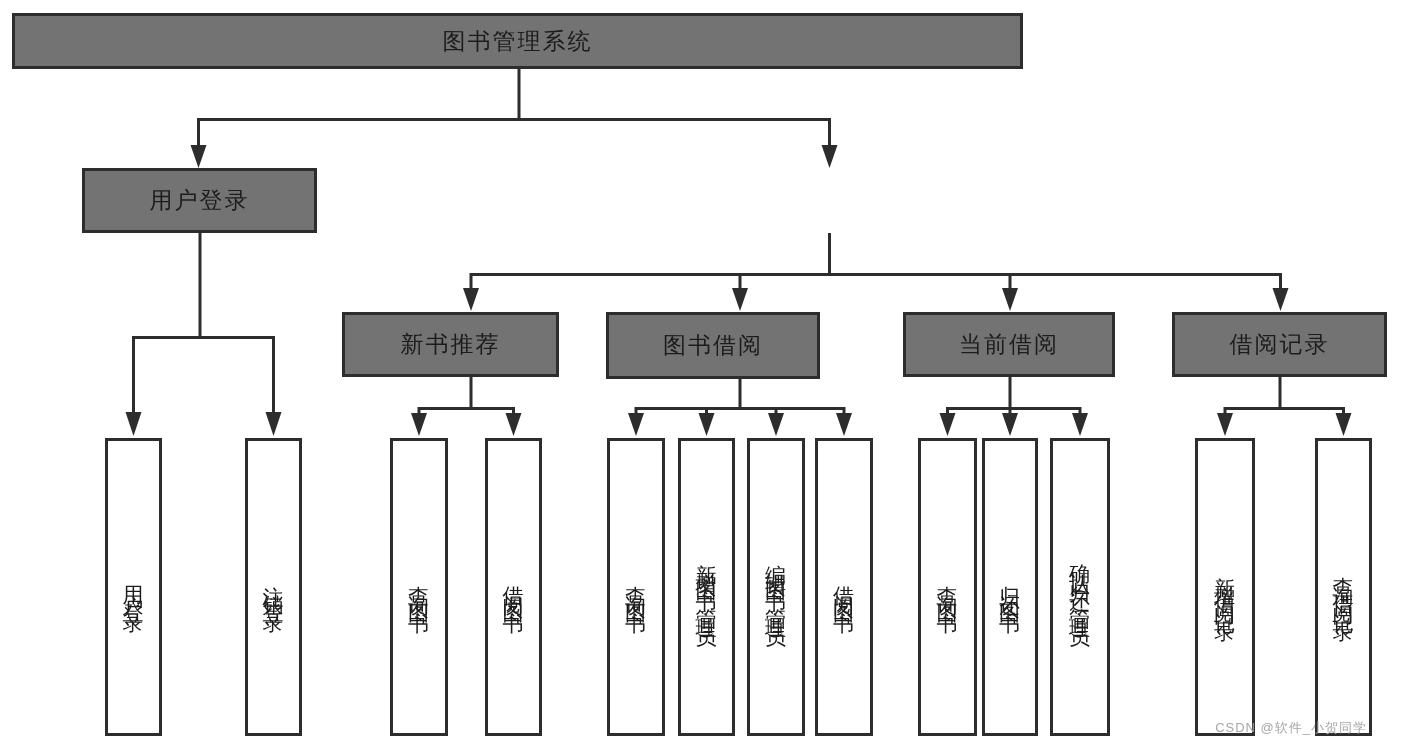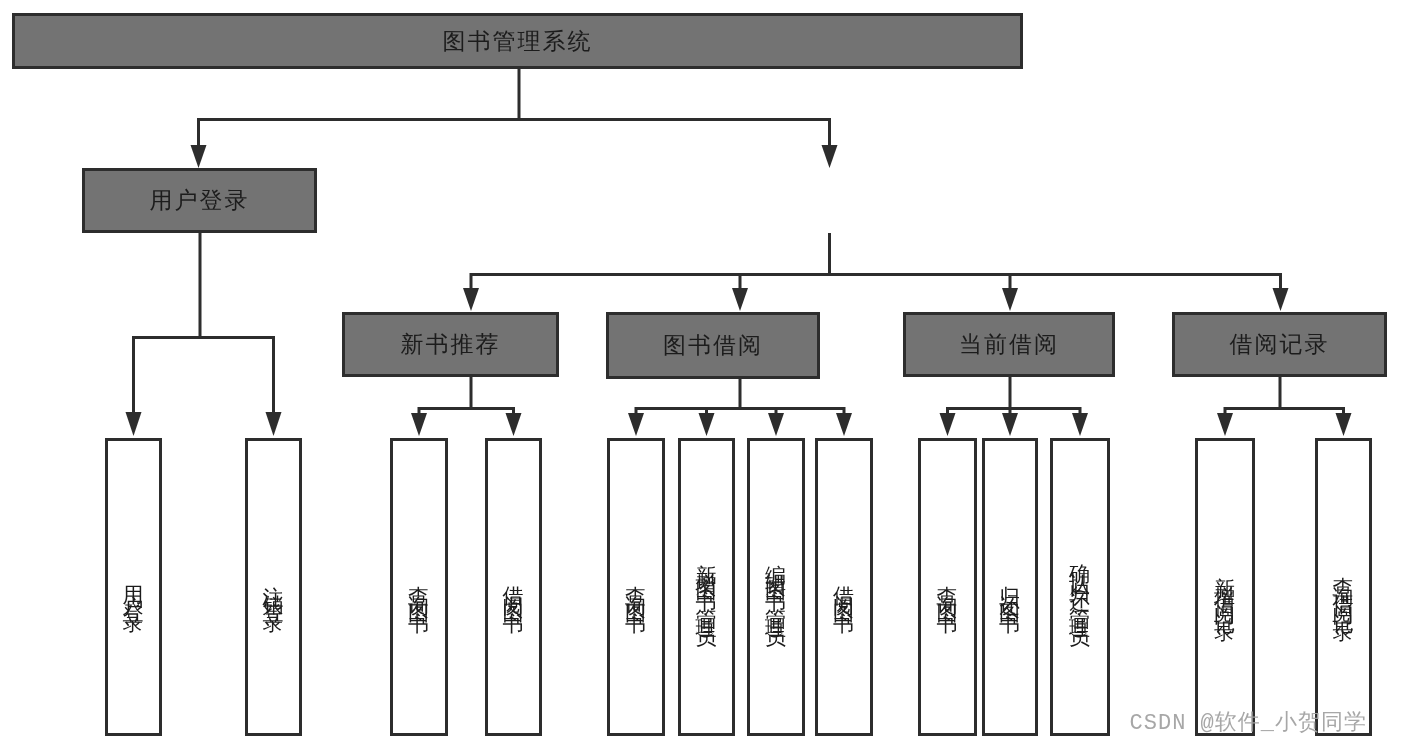--- a/index.html
+++ b/index.html
@@ -44,26 +44,25 @@
     text-orientation: mixed;
     font-size: 21px;
     letter-spacing: 9px;
     color: #1c1c1c;
     line-height: 1;
   }
   .watermark {
     position: absolute;
     right: 38px;
     bottom: 10px;
-    font-size: 22px;
+    font-size: 13px;
     letter-spacing: 1px;
     color: rgba(162, 162, 162, 0.95);
     z-index: 5;
     white-space: nowrap;
-    font-family: Liberation Mono, monospace;
   }
 </style>
 </head>
 <body>
 
 <div class="canvas">
 
   <svg class="wires" width="1405" height="747" viewBox="0 0 1405 747">
 
     <g>

